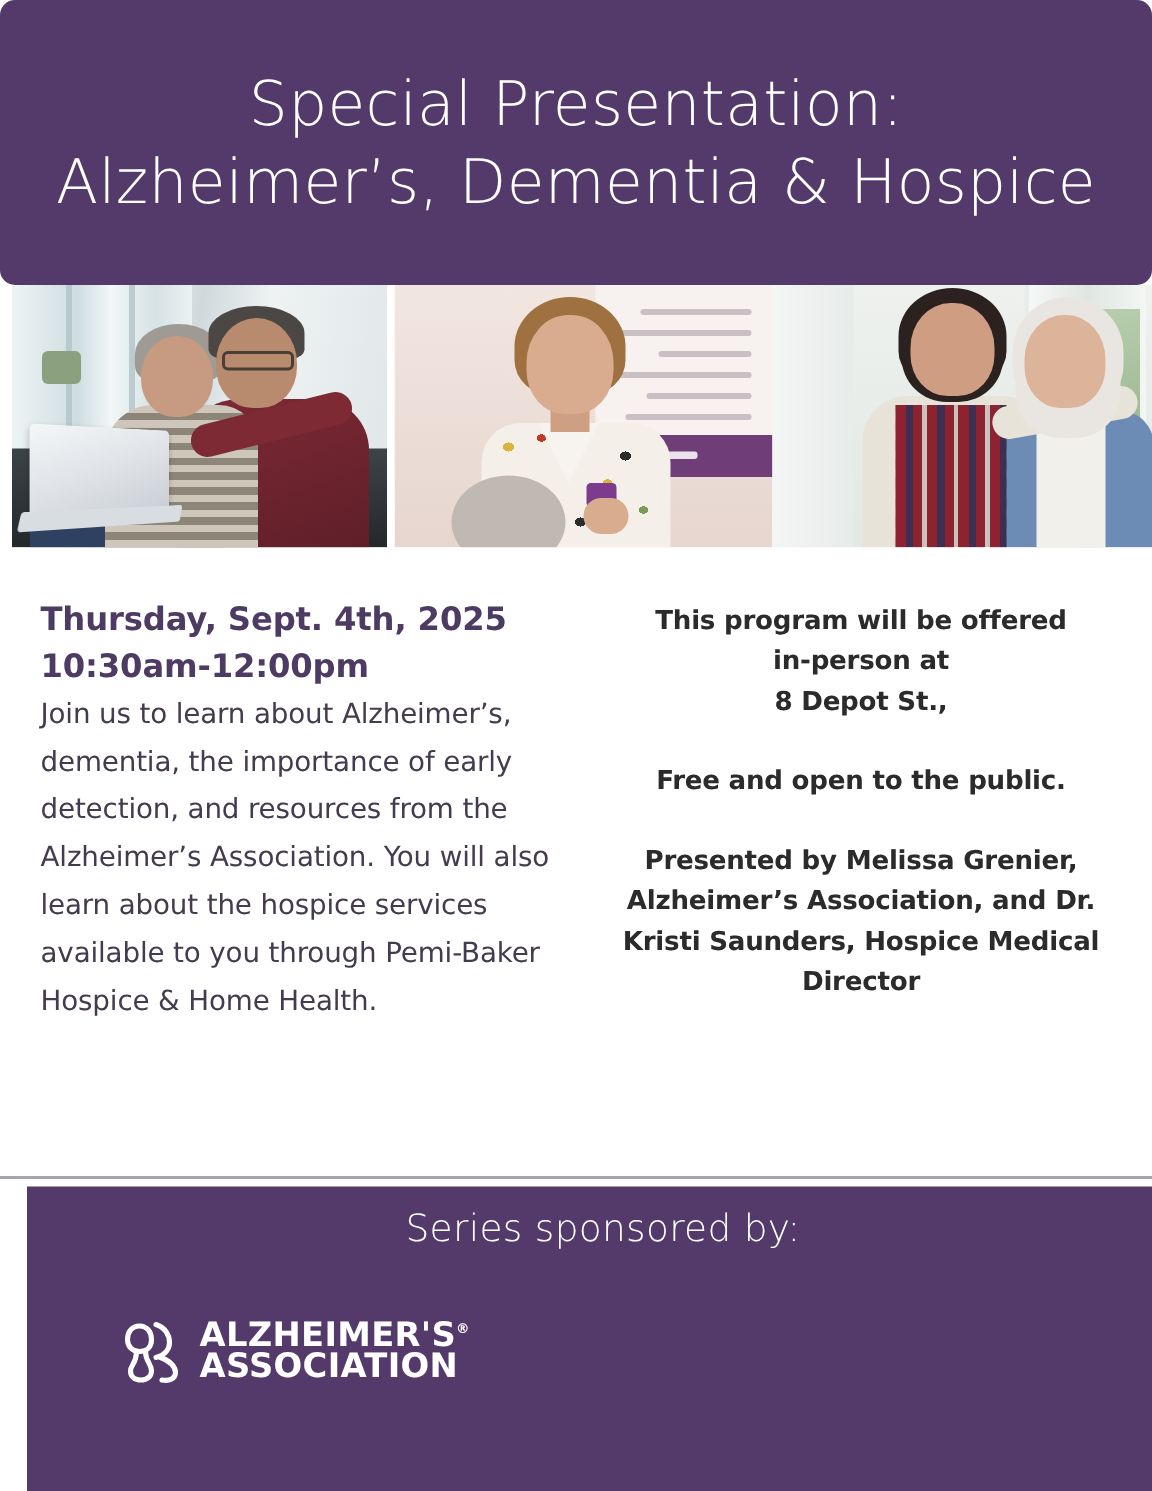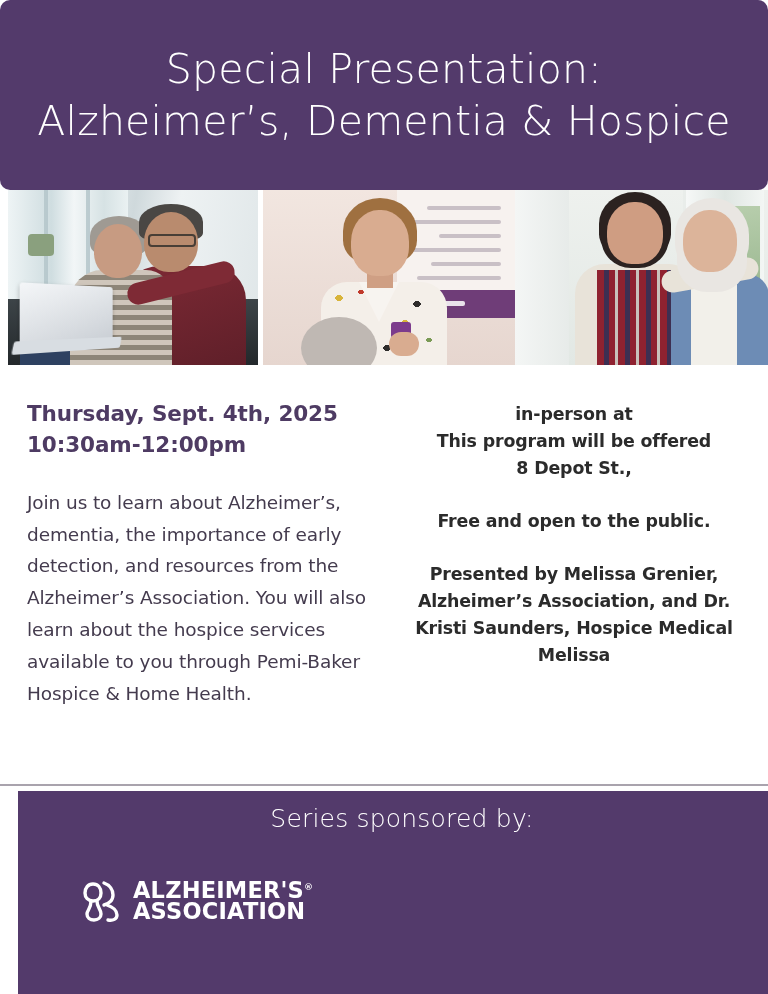--- a/index.html
+++ b/index.html
@@ -154,21 +154,20 @@
   }
   .date-block{
     color:#4E3B63;
     font-family:"DejaVu Sans", sans-serif;
     font-weight:bold;
     font-size:21.5px;
     line-height:1.46;
     letter-spacing:-0.1px;
   }
   .para{
-    margin-top:26px;
     color:#443B4E;
     font-family:"DejaVu Sans", sans-serif;
     font-weight:400;
     font-size:18.5px;
     line-height:1.72;
     letter-spacing:-0.1px;
   }
   .col-right{
     position:absolute;left:404px;top:36px;width:340px;text-align:center;
     color:#2B2B2B;
@@ -287,32 +286,32 @@
     <div class="col-left">
       <div class="date-block">
         <div>Thursday, Sept. 4th, 2025</div>
         <div>10:30am-12:00pm</div>
       </div>
       <div class="para">Join us to learn about Alzheimer’s, dementia, the importance of early detection, and resources from the Alzheimer’s Association.  You will also learn about the hospice services available to you through Pemi-Baker Hospice &amp; Home Health.</div>
     </div>
 
     <div class="col-right">
       <div class="grp">
+        <div>This program will be offered</div>
         <div>in-person at</div>
-        <div>This program will be offered</div>
         <div>8 Depot St.,</div>
       </div>
       <div class="spacer"></div>
       <div>Free and open to the public.</div>
       <div class="spacer"></div>
       <div class="grp">
         <div>Presented by Melissa Grenier,</div>
         <div>Alzheimer’s Association, and Dr.</div>
         <div>Kristi Saunders, Hospice Medical</div>
-        <div>Melissa</div>
+        <div>Director</div>
       </div>
     </div>
 
   </div>
 
   <div class="divider"></div>
 
   <div class="footer">
     <div class="sponsored">Series sponsored by:</div>
 

